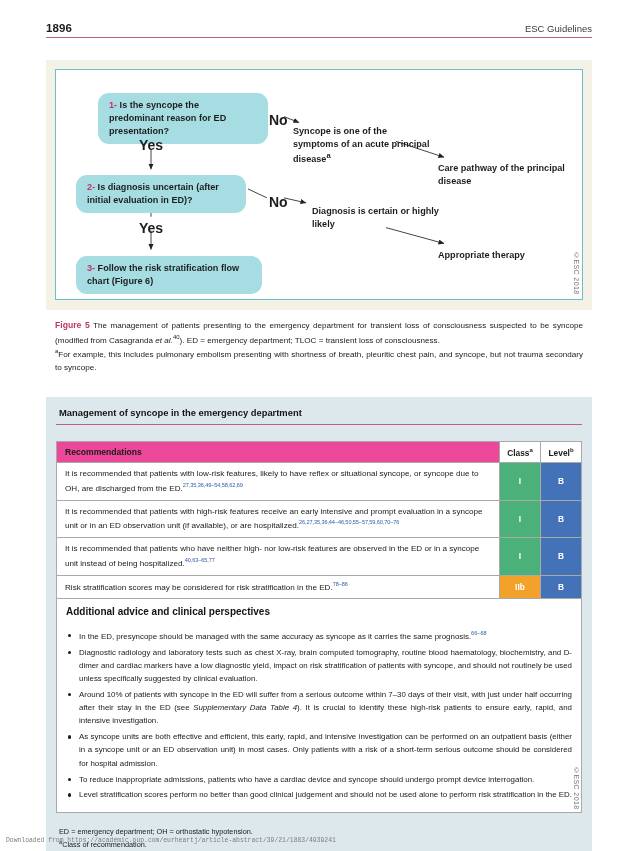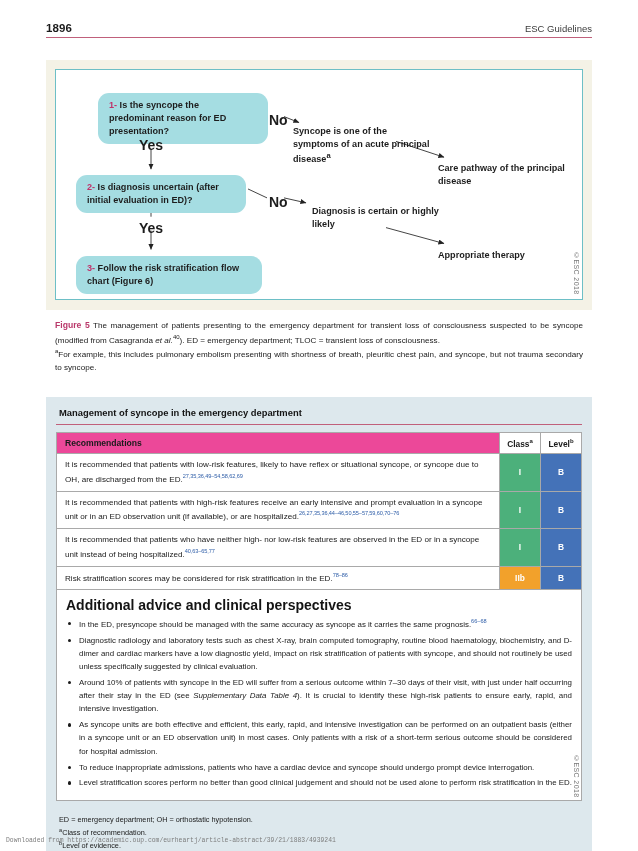--- a/index.html
+++ b/index.html
@@ -142,21 +142,21 @@
     background: #dde8ed;
     padding: 10px 10px 8px 10px;
     box-sizing: border-box;
   }
   .rec-title {
     font-size: 9.4px;
     font-weight: bold;
     color: #141414;
     padding: 0 0 6px 3px;
     border-bottom: 1.4px solid #c0607b;
-    margin-bottom: 7px;
+    margin-bottom: 16px;
   }
 
   table.rec-table {
     width: 100%;
     border-collapse: collapse;
     background: #ffffff;
     table-layout: fixed;
   }
   table.rec-table th,
   table.rec-table td {
@@ -202,23 +202,23 @@
   .bg-orange { background: #f2a12b; }
   .bg-blue   { background: #4472b8; }
 
   
   .advice-cell {
     background: #ffffff;
     padding: 7px 9px 8px 9px;
     position: relative;
   }
   .advice-title {
-    font-size: 14px;
-    font-weight: bold;
-    margin-bottom: 4px;
+    font-size: 10px;
+    font-weight: bold;
+    margin-bottom: 12px;
     color: #141414;
   }
   ul.advice-list {
     margin: 0;
     padding: 0;
     list-style: none;
   }
   ul.advice-list li {
     position: relative;
     padding-left: 13px;

